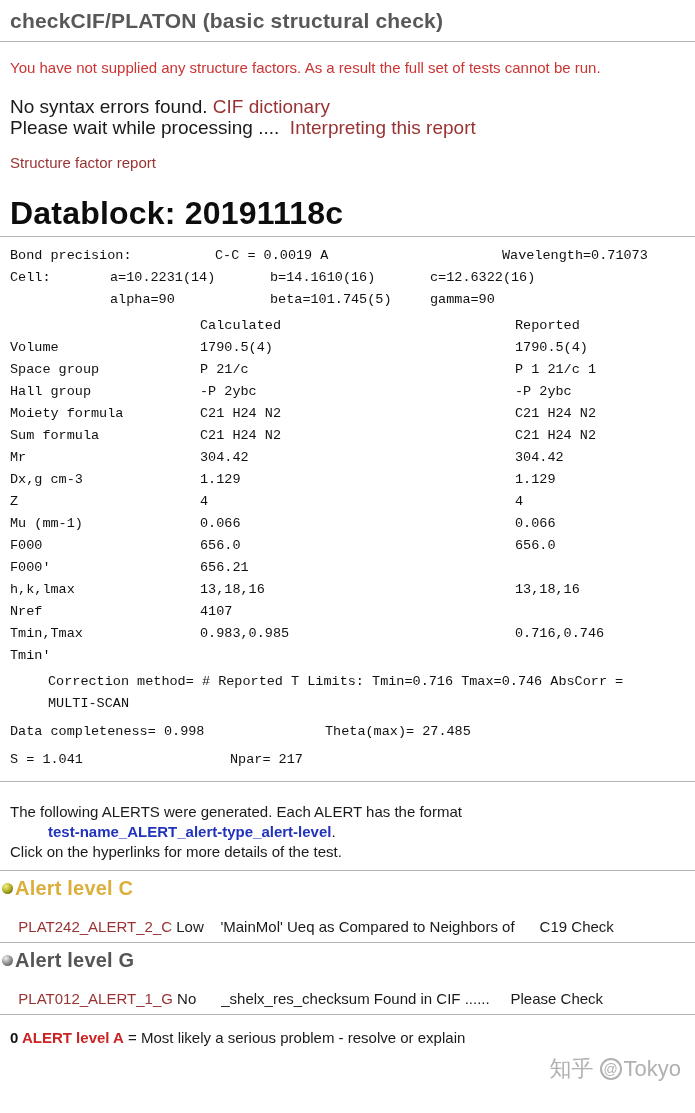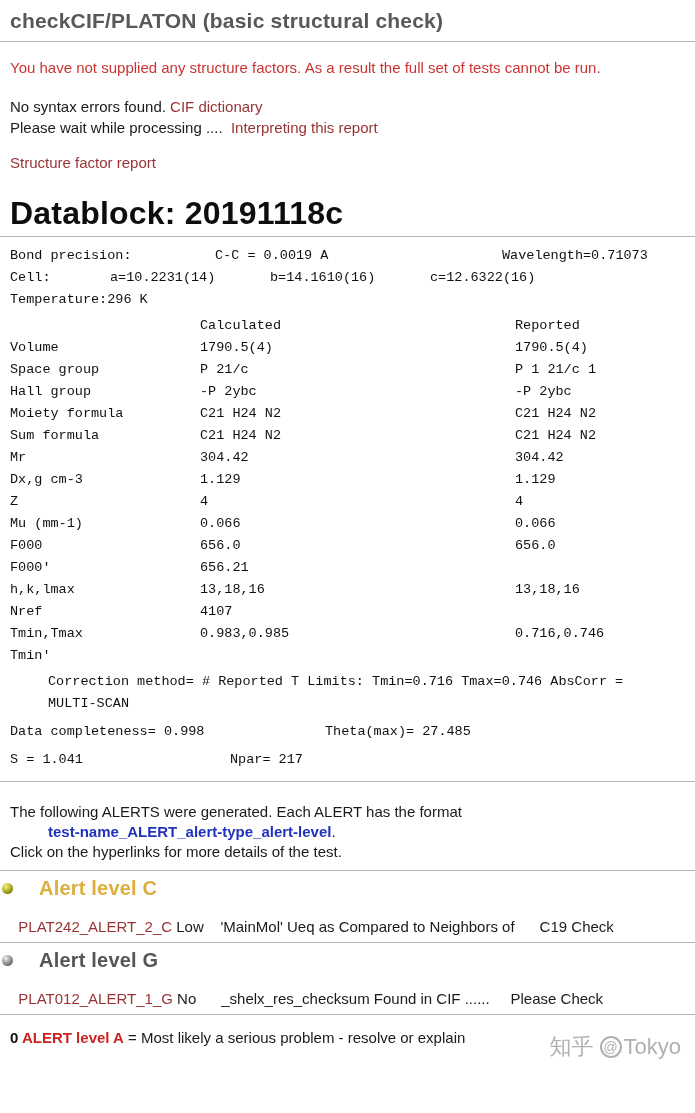--- a/index.html
+++ b/index.html
@@ -12,21 +12,21 @@
   
   .page-title {
     font-size: 21px; font-weight: bold; color: #58585a;
     padding: 9px 10px 8px 10px; letter-spacing: 0.2px;
   }
   hr.rule { border: none; border-top: 1px solid #b5b5b5; margin: 0; }
 
   .warning {
     color: #cc3333; font-size: 15px; margin: 17px 10px 0 10px;
   }
-  .intro { font-size: 15px; line-height: 21px; margin: 20px 10px 16px 10px; }
+  .intro { font-size: 19px; line-height: 21px; margin: 20px 10px 16px 10px; }
   a.lnk { color: #993333; text-decoration: none; cursor: pointer; }
   .sf-link { font-size: 15px; margin: 15px 10px 0 10px; display: block; }
 
   .datablock {
     font-size: 32px; font-weight: bold; color: #0d0d0d;
     margin: 24px 10px 4px 10px; letter-spacing: 0.2px;
   }
 
   
   .mono {
@@ -43,39 +43,39 @@
   .g-s    { grid-template-columns: 220px 1fr; }
   .mono .pre { white-space: pre-wrap; }
   .mt4 { margin-top: 4px; margin-left: 38px; } .mt6 { margin-top: 6px; }
   .hdr-gap { margin-top: 4px; }
 
   
   .alerts-intro { font-size: 15px; line-height: 20px; margin: 20px 10px 0 10px; }
   .fmt-line { margin-left: 38px; }
   .fmt-bold { color: #2233bb; font-weight: bold; }
   .alert-head { display: flex; align-items: center; margin: 6px 6px 0 2px; }
-  .alert-title { font-size: 20px; font-weight: bold; letter-spacing: 0.2px; margin-left: 24px; }
+  .alert-title { font-size: 20px; font-weight: bold; letter-spacing: 0.2px; }
   .title-c { color: #dcae3c; }
   .title-g { color: #555555; }
   .bullet { width: 11px; height: 11px; border-radius: 50%; display: inline-block; margin-right: 2px; }
   .bullet-c { background: radial-gradient(circle at 35% 30%, #f4f08a 0%, #b5b52a 45%, #4d4d00 100%); }
   .bullet-g { background: radial-gradient(circle at 35% 30%, #f0f0f0 0%, #9a9a9a 45%, #3d3d3d 100%); }
   .alert-line { font-size: 15px; margin: 1px 10px 7px 10px; white-space: pre-wrap; }
   .alert-line a { color: #993333; }
 
   
   .legend { margin: 12px 10px 8px 10px; font-size: 15px; line-height: 21.5px; }
   .legend-row { white-space: pre-wrap; }
   .legend-count { font-weight: bold; color: #111; }
   .legend-label { font-weight: bold; }
   .col-a { color: #cc2222; }
 
   
   .watermark {
-    position: absolute; right: 14px; top: 1032px;
+    position: absolute; right: 14px; top: 1054px;
     font-size: 22px; color: rgba(150,150,150,0.75);
     display: flex; align-items: center; white-space: nowrap;
   }
   .wm-at {
     display: inline-flex; align-items: center; justify-content: center;
     width: 22px; height: 22px; border: 2px solid rgba(150,150,150,0.75);
     border-radius: 50%; font-size: 14px; margin: 0 2px 0 6px;
   }
 </style>
 </head>
@@ -101,23 +101,25 @@
     <span>Bond precision:</span>
     <span>C-C = 0.0019 A</span>
     <span>Wavelength=0.71073</span>
   </div>
   <div class="mrow g-cell">
     <span>Cell:</span>
     <span>a=10.2231(14)</span>
     <span>b=14.1610(16)</span>
     <span>c=12.6322(16)</span>
   </div>
-  <div class="mrow" style="grid-template-columns:auto 1fr;">
-    <span>Temperature:</span>
-    <span>296 K</span>
+  <div class="mrow g-cell">
+    <span></span>
+    <span>alpha=90</span>
+    <span>beta=101.745(5)</span>
+    <span>gamma=90</span>
   </div>
 
   <div class="mrow g-main hdr-gap">
     <span></span>
     <span>Calculated</span>
     <span>Reported</span>
   </div>
 
   <div class="mrow g-main">
       <span>Volume</span>

